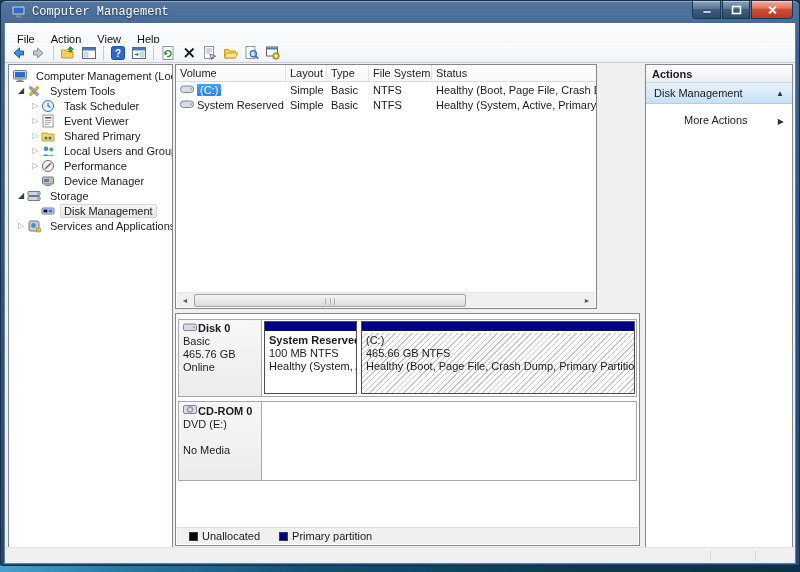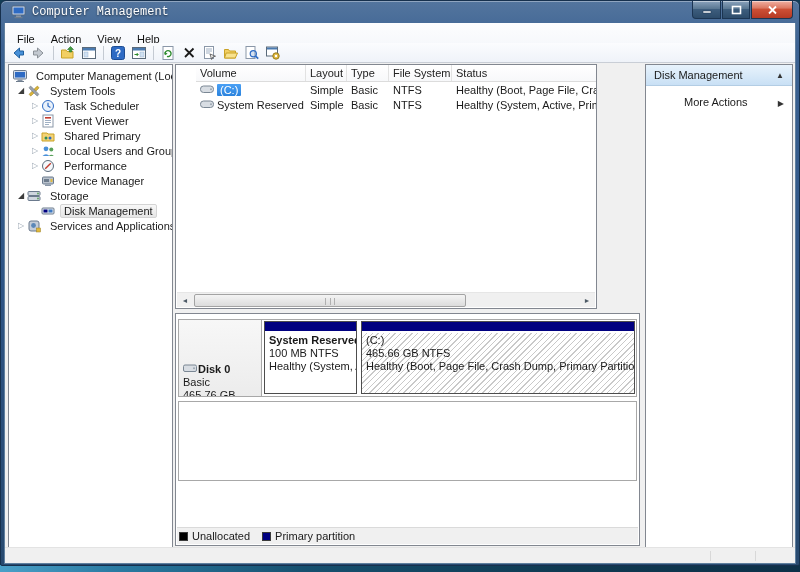--- a/index.html
+++ b/index.html
@@ -41,21 +41,21 @@
 
   .toolbar { position:absolute; left:0; top:20px; right:0; height:20px;
     background:linear-gradient(180deg,#fbfcfe,#eff3f9); border-bottom:1px solid #c9ced6;
     display:flex; align-items:center; padding-left:4px; gap:3px; }
   .tbtn { width:18px; height:17px; display:flex; align-items:center; justify-content:center; }
   .tsep { width:1px; height:14px; background:#c4cad2; margin:0 2px; }
 
   
   .pane { position:absolute; background:#fff; border:1px solid #828790; }
   .tree-pane   { left:3px;   top:41px;  width:165px; height:484px; overflow:hidden; padding-top:3px; }
-  .volume-pane { left:170px; top:41px;  width:422px; height:245px;padding-left:20px; }
+  .volume-pane { left:170px; top:41px;  width:422px; height:245px; }
   .disk-pane   { left:170px; top:290px; width:465px; height:233px; }
   .actions-pane{ left:640px; top:41px;  width:148px; height:484px; }
 
   
   .tree-row { height:15px; display:flex; align-items:center; white-space:nowrap; }
   .tree-row.lvl0 { padding-left:4px; }
   .tree-row.lvl1 { padding-left:6px; }
   .tree-row.lvl2 { padding-left:20px; }
   .expander { width:12px; font-size:8px; color:#9aa6b2; text-align:center; flex:0 0 12px; }
   .expander.open { color:#3c3c3c; font-size:8px; }
@@ -88,32 +88,32 @@
     border-left:1px solid #b0b0b0; border-right:1px solid #b0b0b0; }
   .sgrip:before { content:""; position:absolute; left:4px; top:0; bottom:0; border-left:1px solid #b0b0b0; }
   .sbtn.right { margin-left:auto; }
 
   
   .disk-row { position:absolute; left:2px; right:2px; display:flex; border:1px solid #a8a8a8; background:#fff; }
   .disk-row.d0 { top:5px; height:78px; }
   .disk-row.d1 { top:87px; height:80px; }
   .disk-head { width:83px; flex:0 0 83px; background:linear-gradient(180deg,#f7f7f7,#ececec);
     border-right:1px solid #a8a8a8; padding:2px 4px; line-height:13px; white-space:nowrap; overflow:hidden; }
-  .disk-name { font-weight:bold; display:flex; align-items:center; gap:1px;margin-top:41px; }
+  .disk-name { font-weight:bold; display:flex; align-items:center; gap:1px; }
   .disk-parts { position:relative; flex:1; background:#fff; }
   .part { position:absolute; top:1px; bottom:2px; border:1px solid #4d4d4d; background:#fff; overflow:hidden; }
   .part .band { height:11px; border-bottom:2px solid #fff; }
   .part .ptxt { padding:1px 4px; line-height:13px; white-space:nowrap; }
   .part.hatched { background:repeating-linear-gradient(135deg,#ffffff 0px,#ffffff 3px,#c9c9c9 3px,#c9c9c9 4px); }
   .part.sr { left:2px; width:93px; }
   .part.c  { left:99px; right:1px; }
   .pname-bold { font-weight:bold; }
 
   .legend { position:absolute; left:1px; right:1px; bottom:1px; height:17px; background:#f0f0f0;
-    border-top:1px solid #dadada; display:flex; padding-left:2px; gap:12px; }
+    border-top:1px solid #dadada; display:flex; padding-left:12px; gap:19px; }
   .lg-item { display:flex; align-items:center; gap:4px; }
   .swatch { width:9px; height:9px; border:1px solid #3a3a3a; display:inline-block; }
 
   
   .ap-header { height:18px; background:linear-gradient(180deg,#ffffff,#ebeef2);
     border-bottom:1px solid #d3d7dc; font-weight:bold; display:flex; align-items:center; padding-left:6px; }
   .ap-group { height:21px; background:linear-gradient(180deg,#e8f3fc,#c9e0f5);
     border-bottom:1px solid #b3cde4; display:flex; align-items:center; padding:0 8px; }
   .ap-group .lbl { flex:1; }
   .ap-arrow { font-size:8px; color:#333; }
@@ -457,35 +457,49 @@
               <div class="band" style="background: rgb(0, 0, 128);"></div>
               <div class="ptxt">
                 <div>(C:)</div>
                 <div>465.66 GB NTFS</div>
                 <div>Healthy (Boot, Page File, Crash Dump, Primary Partition)</div>
               </div>
             </div>
           </div>
         </div>
         <div class="disk-row d1">
+          <div class="disk-head">
+            <div class="disk-name">
+                <span><svg width="14" height="11">
+                    <rect x="0.5" y="1.5" width="13" height="8" rx="1.5" fill="#d8dde3" stroke="#7a8794"></rect>
+                    <circle cx="7" cy="5.5" r="2.8" fill="#c2cad2" stroke="#7a8794"></circle>
+                    <circle cx="7" cy="5.5" r="0.9" fill="#f2f5f8"></circle>
+                  </svg></span>
+                <span>CD-ROM 0</span>
+              </div>
+            <div>DVD (E:)</div>
+            <div>&nbsp;</div>
+            <div>No Media</div>
+          </div>
           <div class="disk-parts"></div>
         </div>
         <div class="legend">
           <div class="lg-item">
             <span class="swatch" style="background: rgb(0, 0, 0);"></span>
             <span>Unallocated</span>
           </div>
           <div class="lg-item">
             <span class="swatch" style="background: rgb(0, 0, 128);"></span>
             <span>Primary partition</span>
           </div>
         </div>
       </div>
 
       <div class="pane actions-pane">
+        <div class="ap-header">Actions</div>
         <div class="ap-group">
           <span class="lbl">Disk Management</span>
           <span class="ap-arrow">▲</span>
         </div>
         <div class="ap-item">
           <span class="lbl">More Actions</span>
           <span class="ap-arrow">▶</span>
         </div>
       </div>
 

